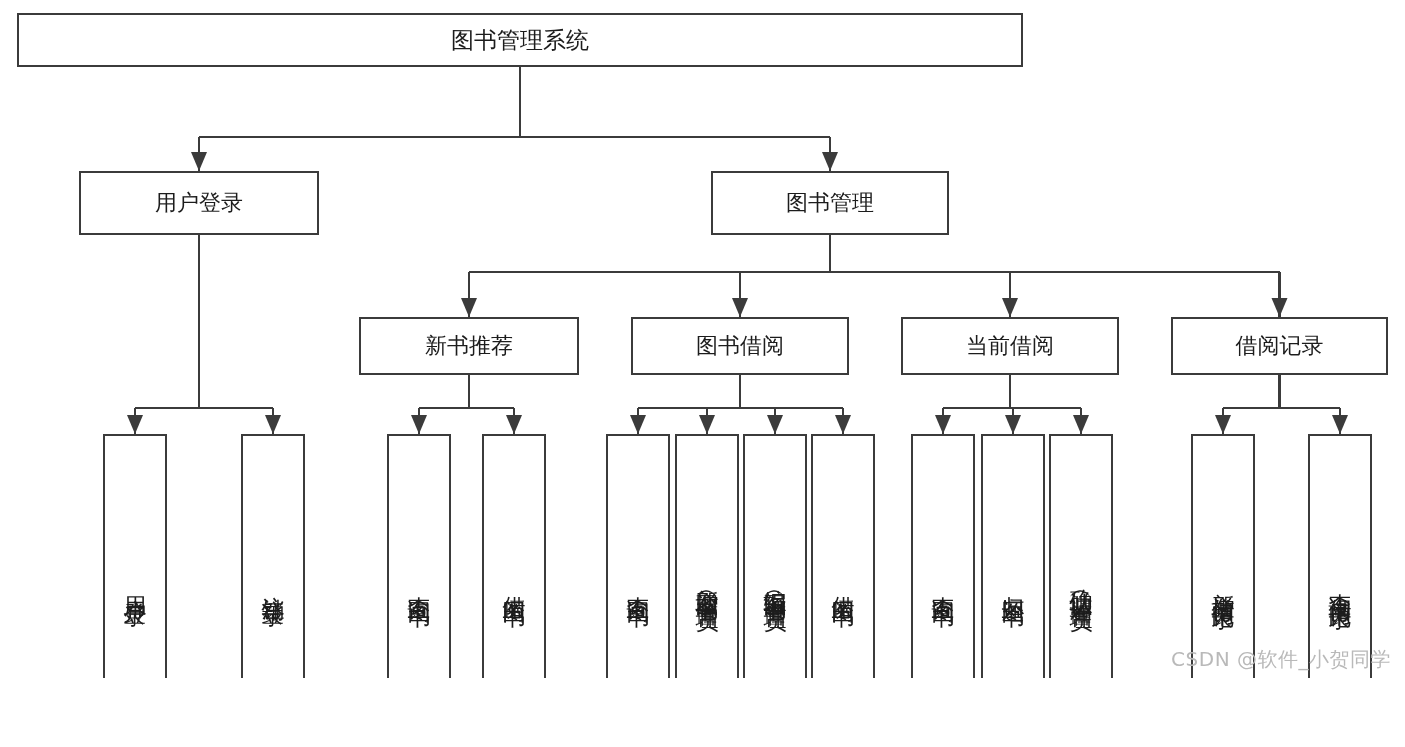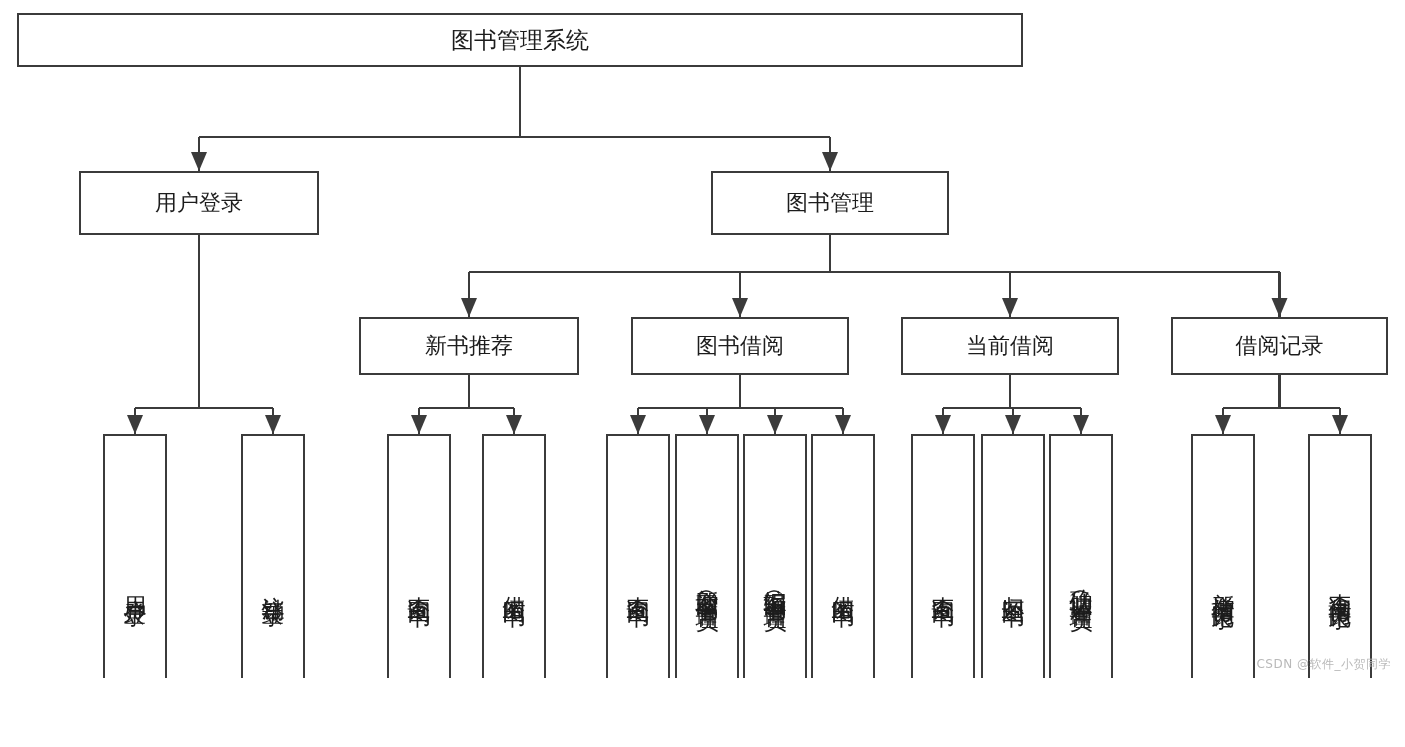--- a/index.html
+++ b/index.html
@@ -74,21 +74,21 @@
     letter-spacing: 3px;
     color: #1c1c1c;
     white-space: nowrap;
     text-align: center;
   }
   .watermark {
     position: absolute;
     right: 14px;
     bottom: 5px;
     font-family: "DejaVu Sans", "Liberation Sans", sans-serif;
-    font-size: 12px;
+    font-size: 20px;
     color: #b9b9b9;
     letter-spacing: 0.5px;
     user-select: none;
     pointer-events: none;
   }
 </style>
 </head>
 <body>
 
 <div id="diagram-root">

